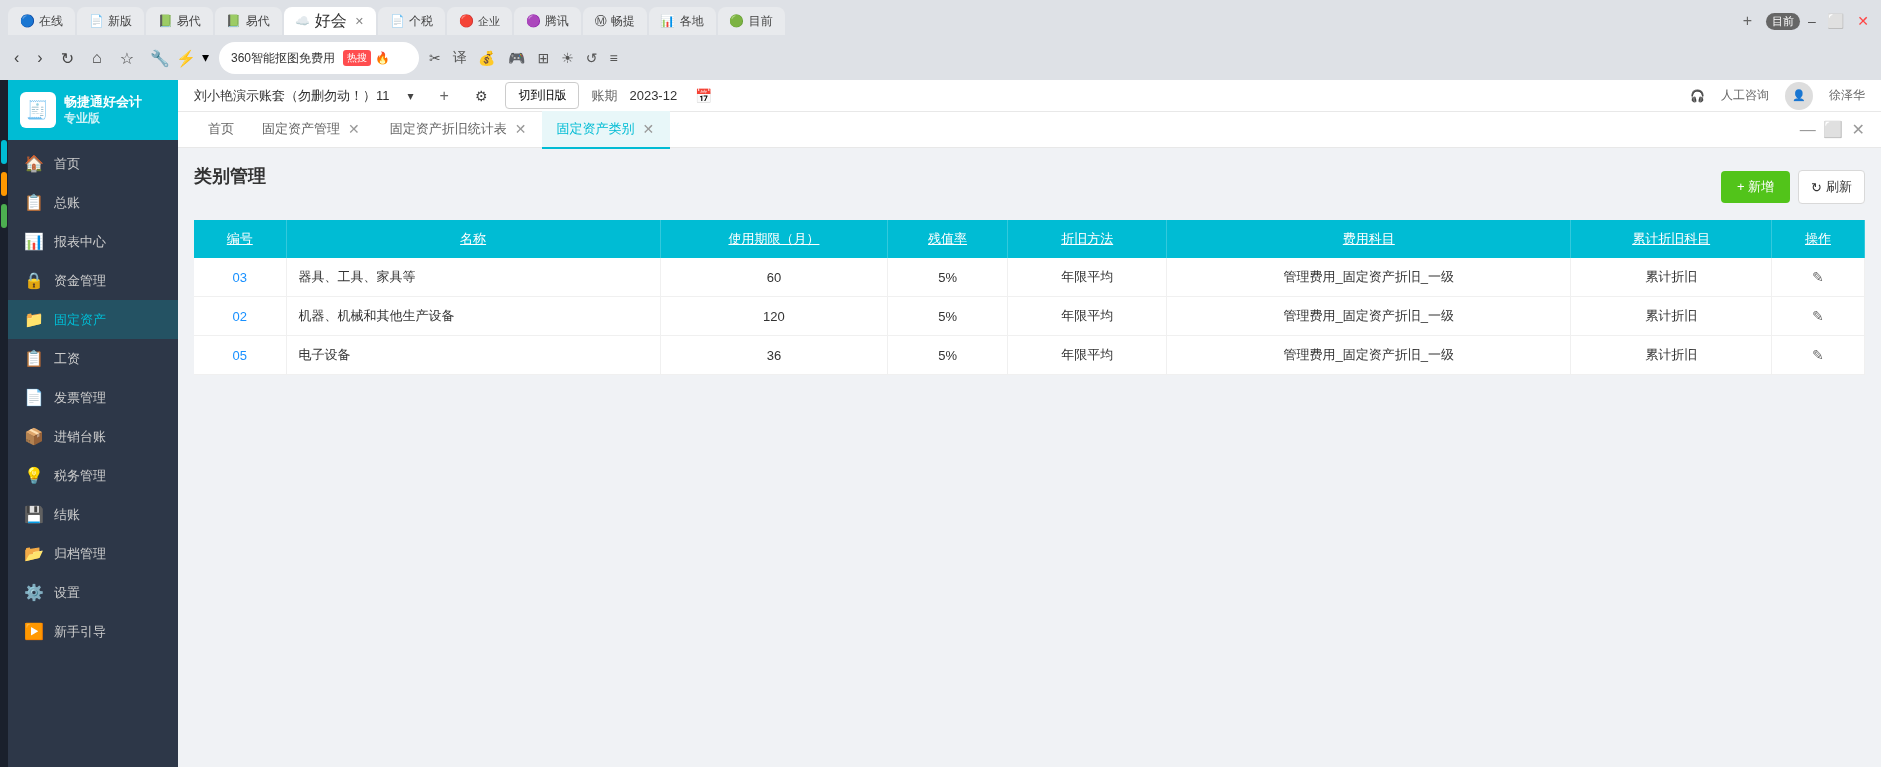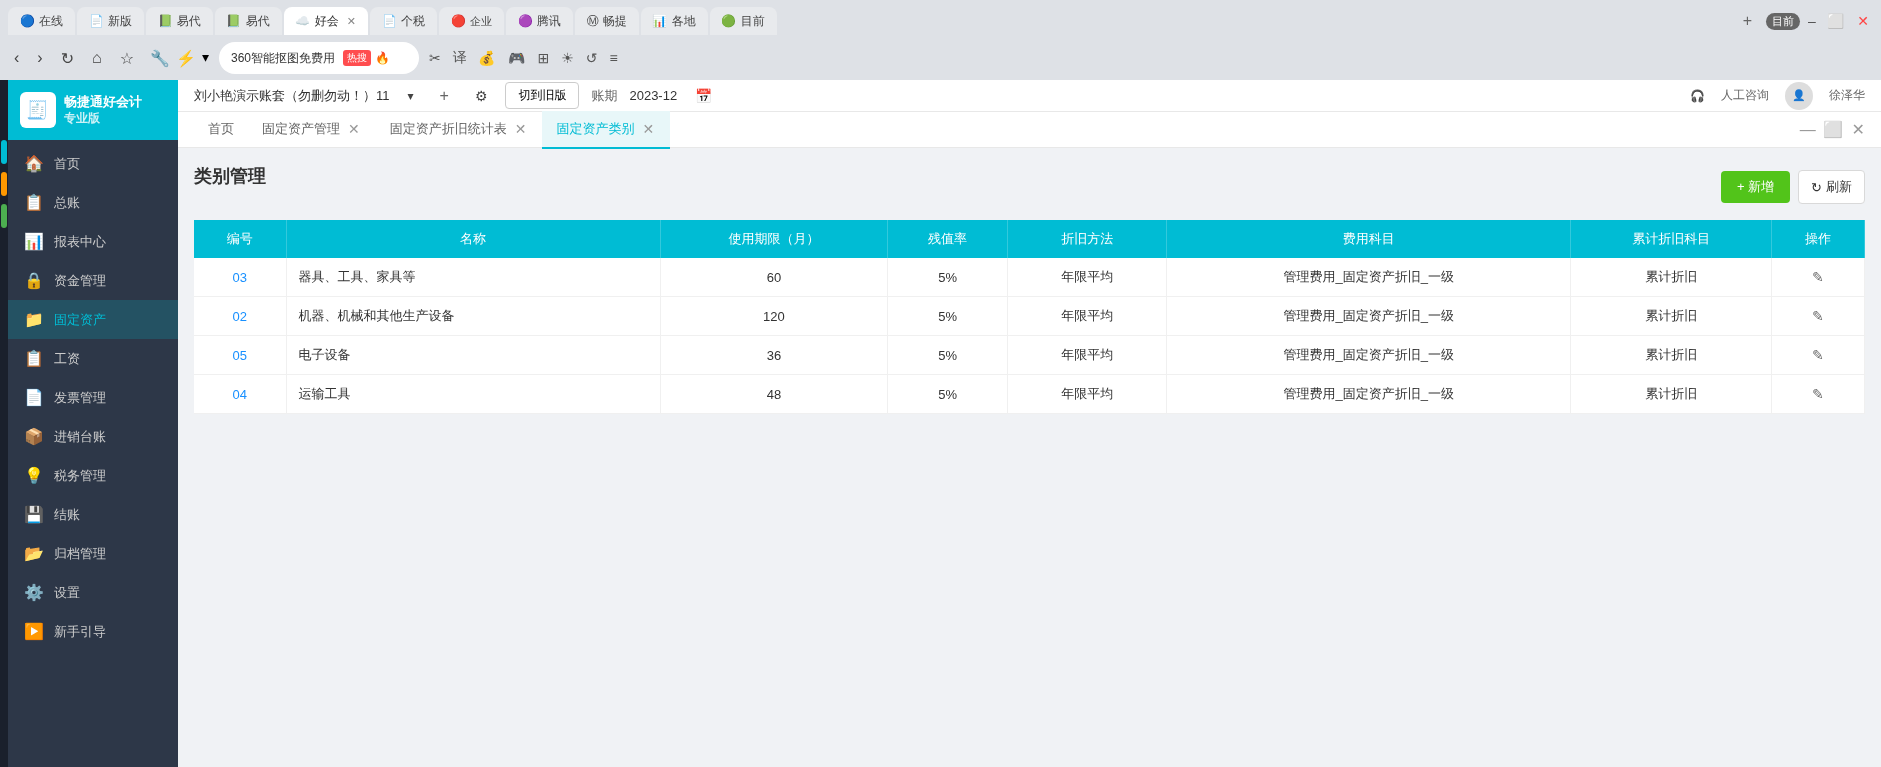--- a/index.html
+++ b/index.html
@@ -54,21 +54,21 @@
     
     .content-area { flex: 1; padding: 16px; overflow: auto; }
     .section-title { font-size: 18px; font-weight: bold; color: #333; margin-bottom: 16px; }
     .toolbar { display: flex; justify-content: flex-end; align-items: center; gap: 8px; margin-bottom: 12px; }
     .btn-add { background: #52c41a; color: #fff; border: none; border-radius: 4px; padding: 7px 16px; cursor: pointer; font-size: 13px; display: flex; align-items: center; gap: 4px; }
     .btn-refresh { background: #fff; color: #333; border: 1px solid #d9d9d9; border-radius: 4px; padding: 7px 12px; cursor: pointer; font-size: 13px; display: flex; align-items: center; gap: 4px; }
 
     
     .data-table { width: 100%; border-collapse: collapse; background: #fff; }
     .data-table thead tr { background: #00bcd4; color: #fff; }
-    .data-table thead th { padding: 10px 9px; text-align: center; font-size: 13px; font-weight: normal; border-right: 1px solid rgba(255,255,255,0.2); }
+    .data-table thead th { padding: 10px 9px; text-align: center; font-size: 13px; font-weight: normal; border-right: 1px solid rgba(255,255,255,0.2); text-decoration: underline; }
     .data-table tbody tr { border-bottom: 1px solid #f0f0f0; }
     .data-table tbody td { padding: 10px 12px; text-align: center; font-size: 13px; color: #333; border-right: 1px solid #f0f0f0; }
     .data-table tbody td.id-col { color: #1890ff; }
     .data-table tbody td.name-col { text-align: left; }
     .edit-icon { color: #666; cursor: pointer; font-size: 14px; }
     .page-tab-window-controls { margin-left: auto; display: flex; align-items: center; gap: 8px; }
     .window-ctrl { background: none; border: none; cursor: pointer; font-size: 16px; color: #999; }
   </style>
 </head>
 <body>
@@ -89,21 +89,21 @@
         <div class="browser-tab">
           <span style="font-size:12px;">📗</span>
           <span style="font-size:12px;">易代</span>
         </div>
         <div class="browser-tab">
           <span style="font-size:12px;">📗</span>
           <span style="font-size:12px;">易代</span>
         </div>
         <div class="browser-tab active">
           <span style="font-size:12px;">☁️</span>
-          <span style="font-size:12px;">好会</span>
+          <span style="font-size:16px;">好会</span>
           <span class="tab-close">✕</span>
         </div>
         <div class="browser-tab">
           <span style="font-size:12px;">📄</span>
           <span style="font-size:12px;">个税</span>
         </div>
         <div class="browser-tab">
           <span style="font-size:12px;">🔴</span>
           <span style="font-size:11px;">企业</span>
         </div>
@@ -327,28 +327,18 @@
             <tr>
               <td class="id-col">05</td>
               <td class="name-col">电子设备</td>
               <td class="">36</td>
               <td class="">5%</td>
               <td class="">年限平均</td>
               <td class="">管理费用_固定资产折旧_一级</td>
               <td class="">累计折旧</td>
               <td class=""><span class="edit-icon">✎</span></td>
             </tr>
-            <tr>
-              <td class="id-col">04</td>
-              <td class="name-col">运输工具</td>
-              <td class="">48</td>
-              <td class="">5%</td>
-              <td class="">年限平均</td>
-              <td class="">管理费用_固定资产折旧_一级</td>
-              <td class="">累计折旧</td>
-              <td class=""><span class="edit-icon">✎</span></td>
-            </tr>
           </tbody>
       </table>
     </div>
 
   </div>
 </div>
 
 </body></html>

